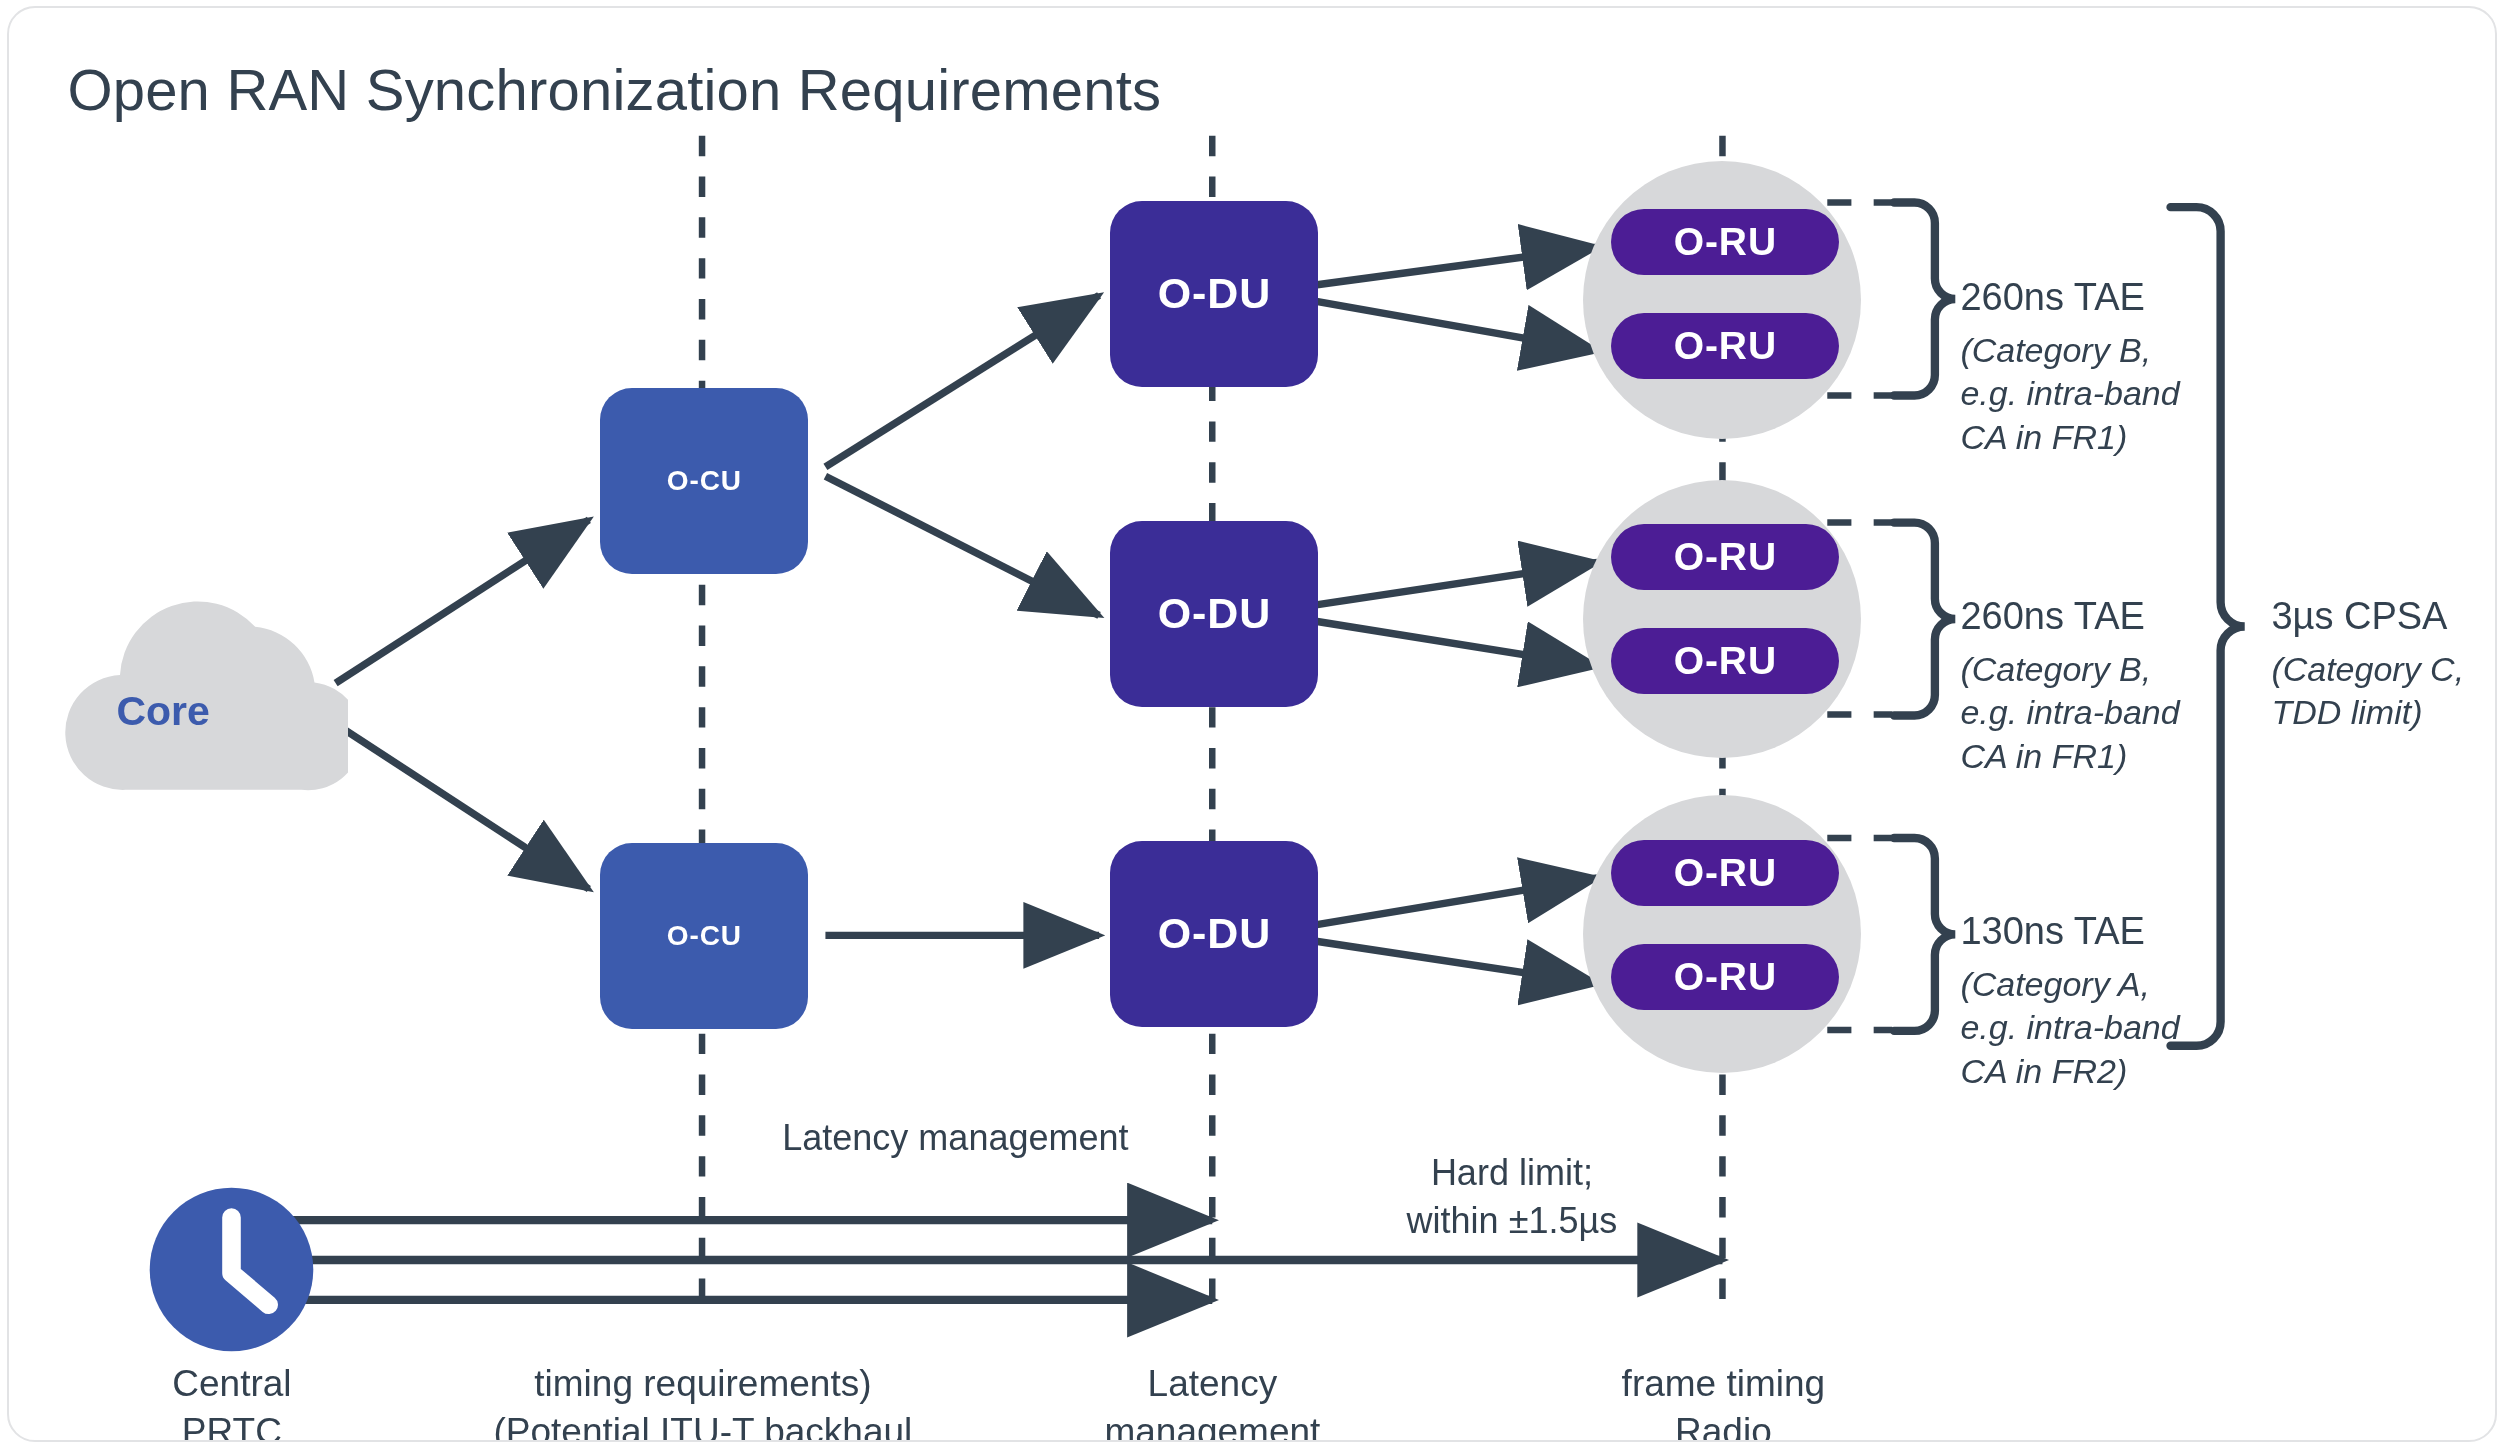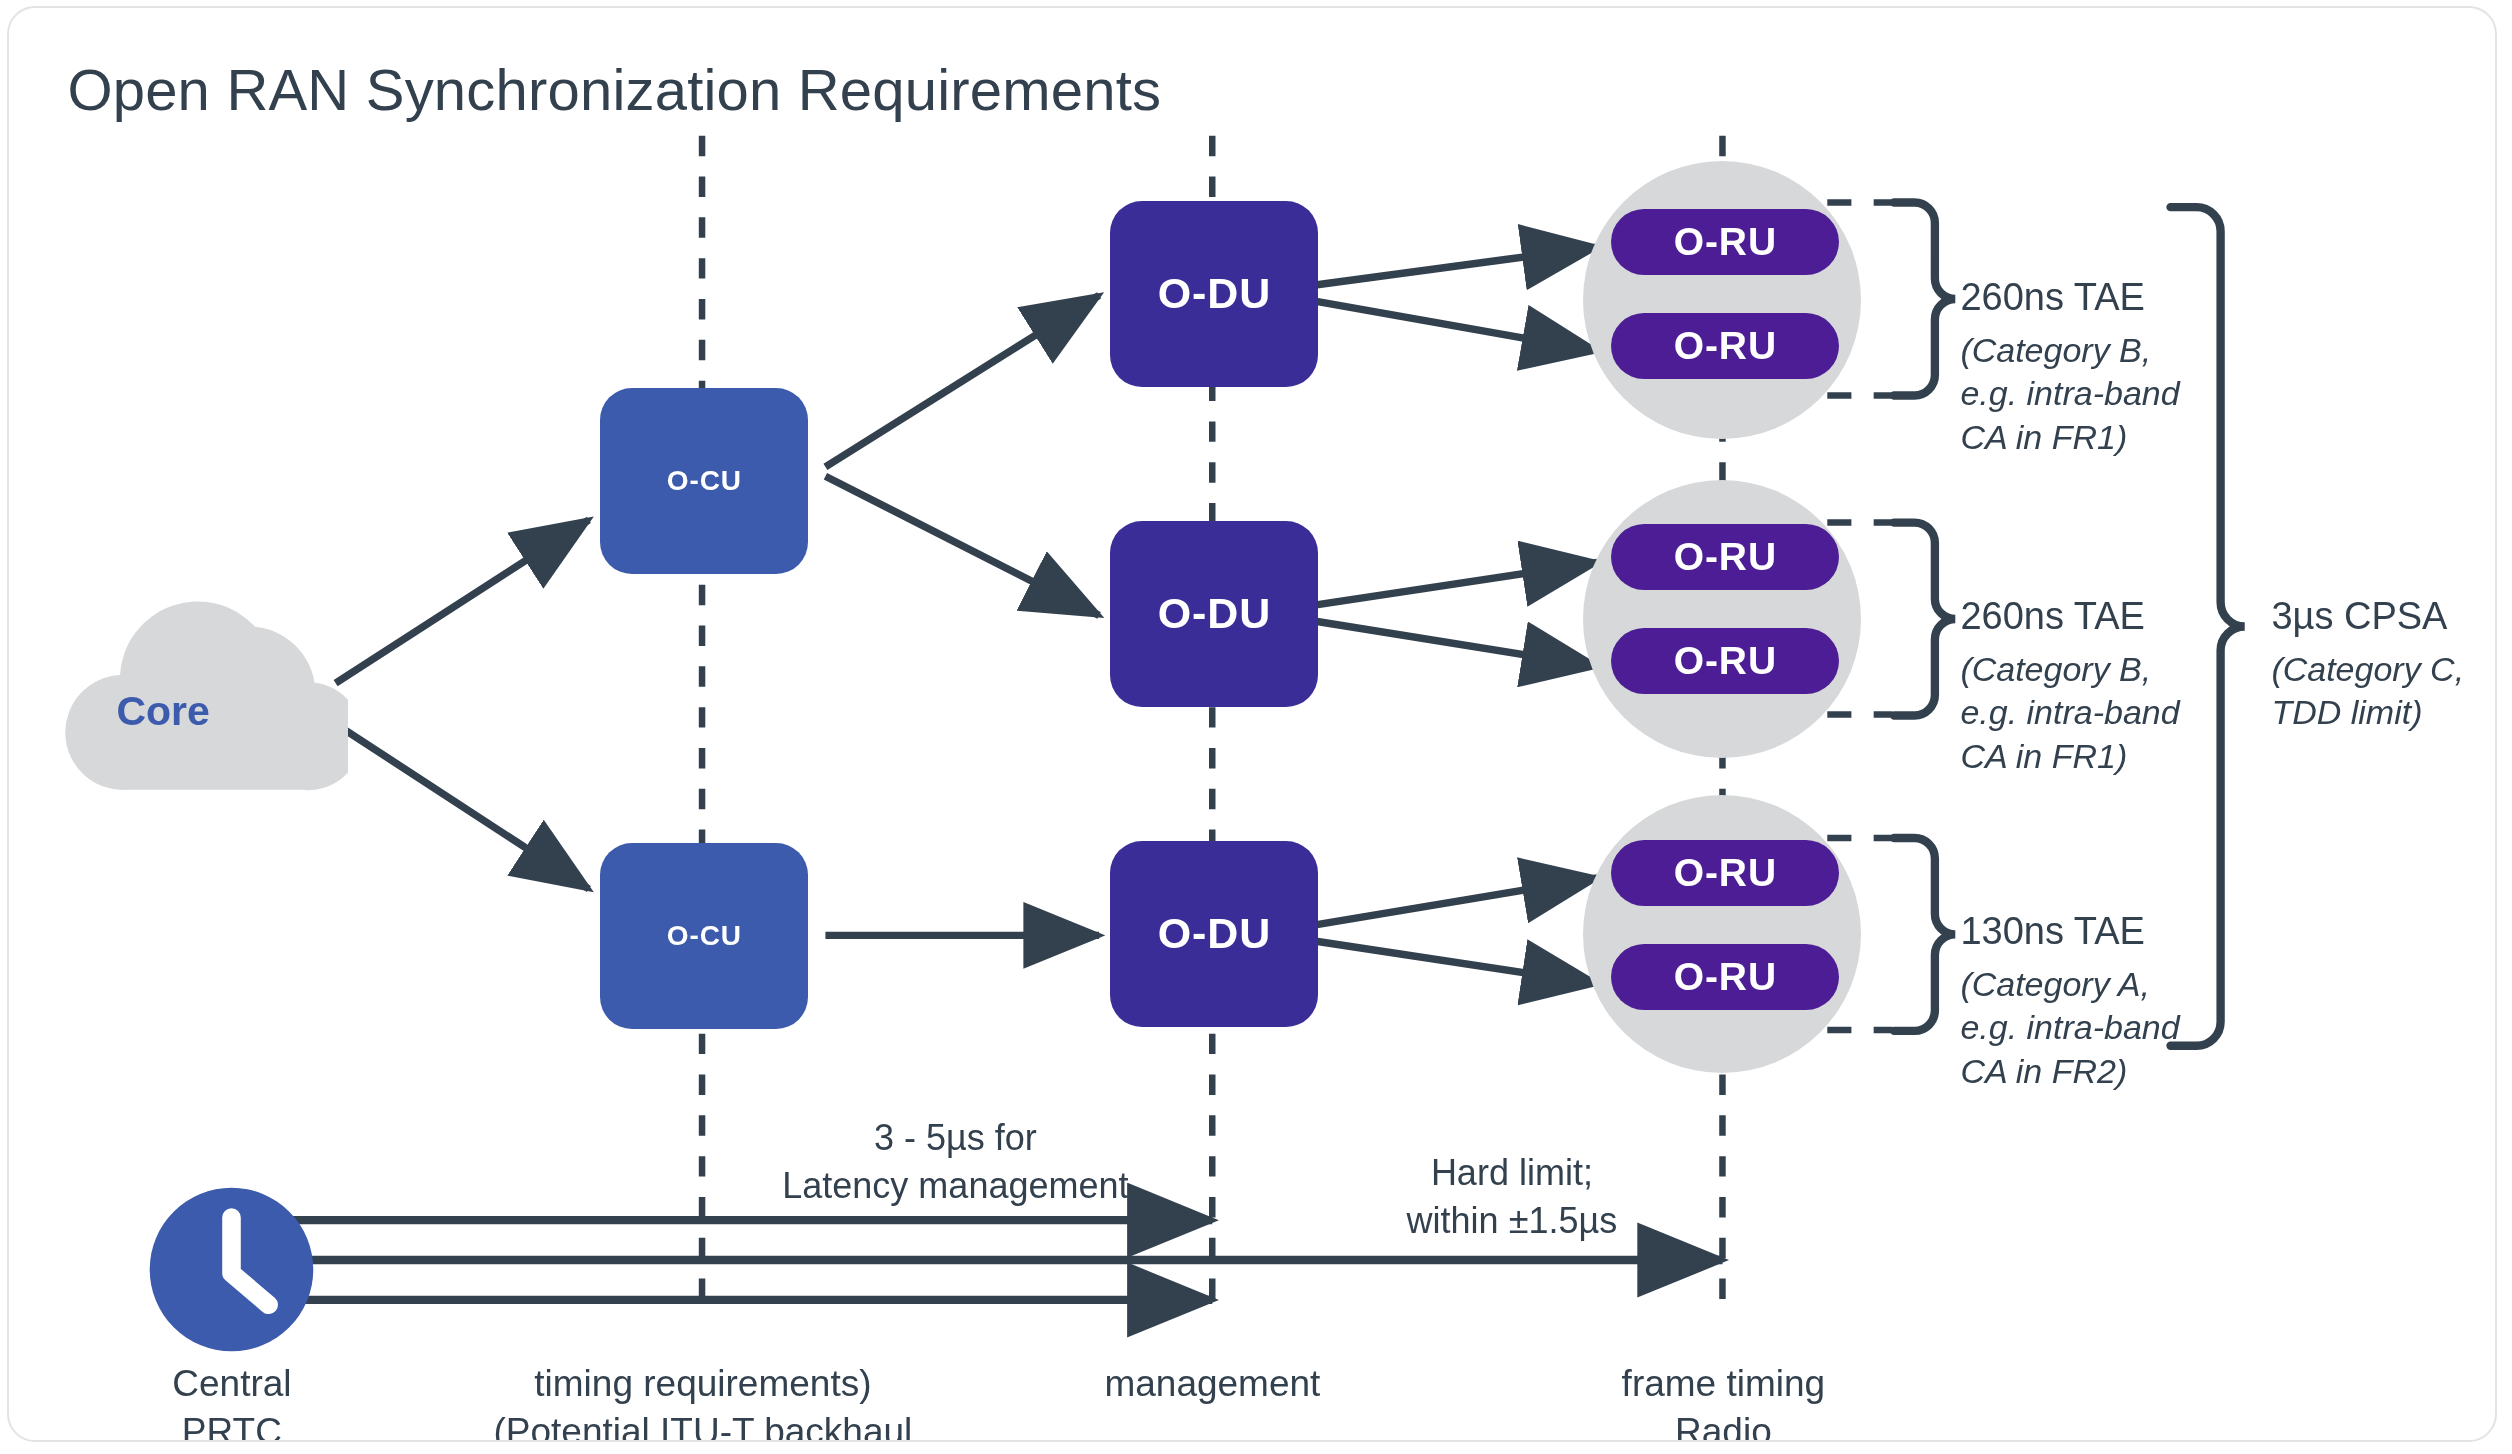--- a/index.html
+++ b/index.html
@@ -190,40 +190,40 @@
       <div class="sub">(Category C,</div>
       <div class="sub">TDD limit)</div>
     </div>
 
     <svg style="position:absolute;left:137px;top:1167px;width:171px;height:171px;" viewBox="0 0 184 184">
       <circle cx="92" cy="92" r="88" fill="#3c5bad"></circle>
       <path d="M92,36 L92,96 L132,130" stroke="#ffffff" stroke-width="20" stroke-linecap="round" stroke-linejoin="round" fill="none"></path>
     </svg>
 
     <div class="timelbl" style="left:714px;top:1097px;width:464px;">
-      <div>3 - 5µs for</div>
       <div>Latency management</div>
     </div>
 
     <div class="timelbl" style="left:1317px;top:1132px;width:371px;">
       <div>Hard limit;</div>
       <div>within ±1.5µs</div>
     </div>
 
     <div class="axislbl" style="left:37px;top:1343px;width:371px;">
       <div>Central</div>
       <div>PRTC</div>
     </div>
 
     <div class="axislbl" style="left:415px;top:1343px;width:557px;">
       <div>timing requirements)</div>
       <div>(Potential ITU-T backhaul</div>
     </div>
 
     <div class="axislbl" style="left:971px;top:1343px;width:464px;">
+      <div>Latency</div>
       <div>management</div>
     </div>
 
     <div class="axislbl" style="left:1482px;top:1343px;width:464px;">
       <div>frame timing</div>
       <div>Radio</div>
     </div>
 
   </div>
 </div>

